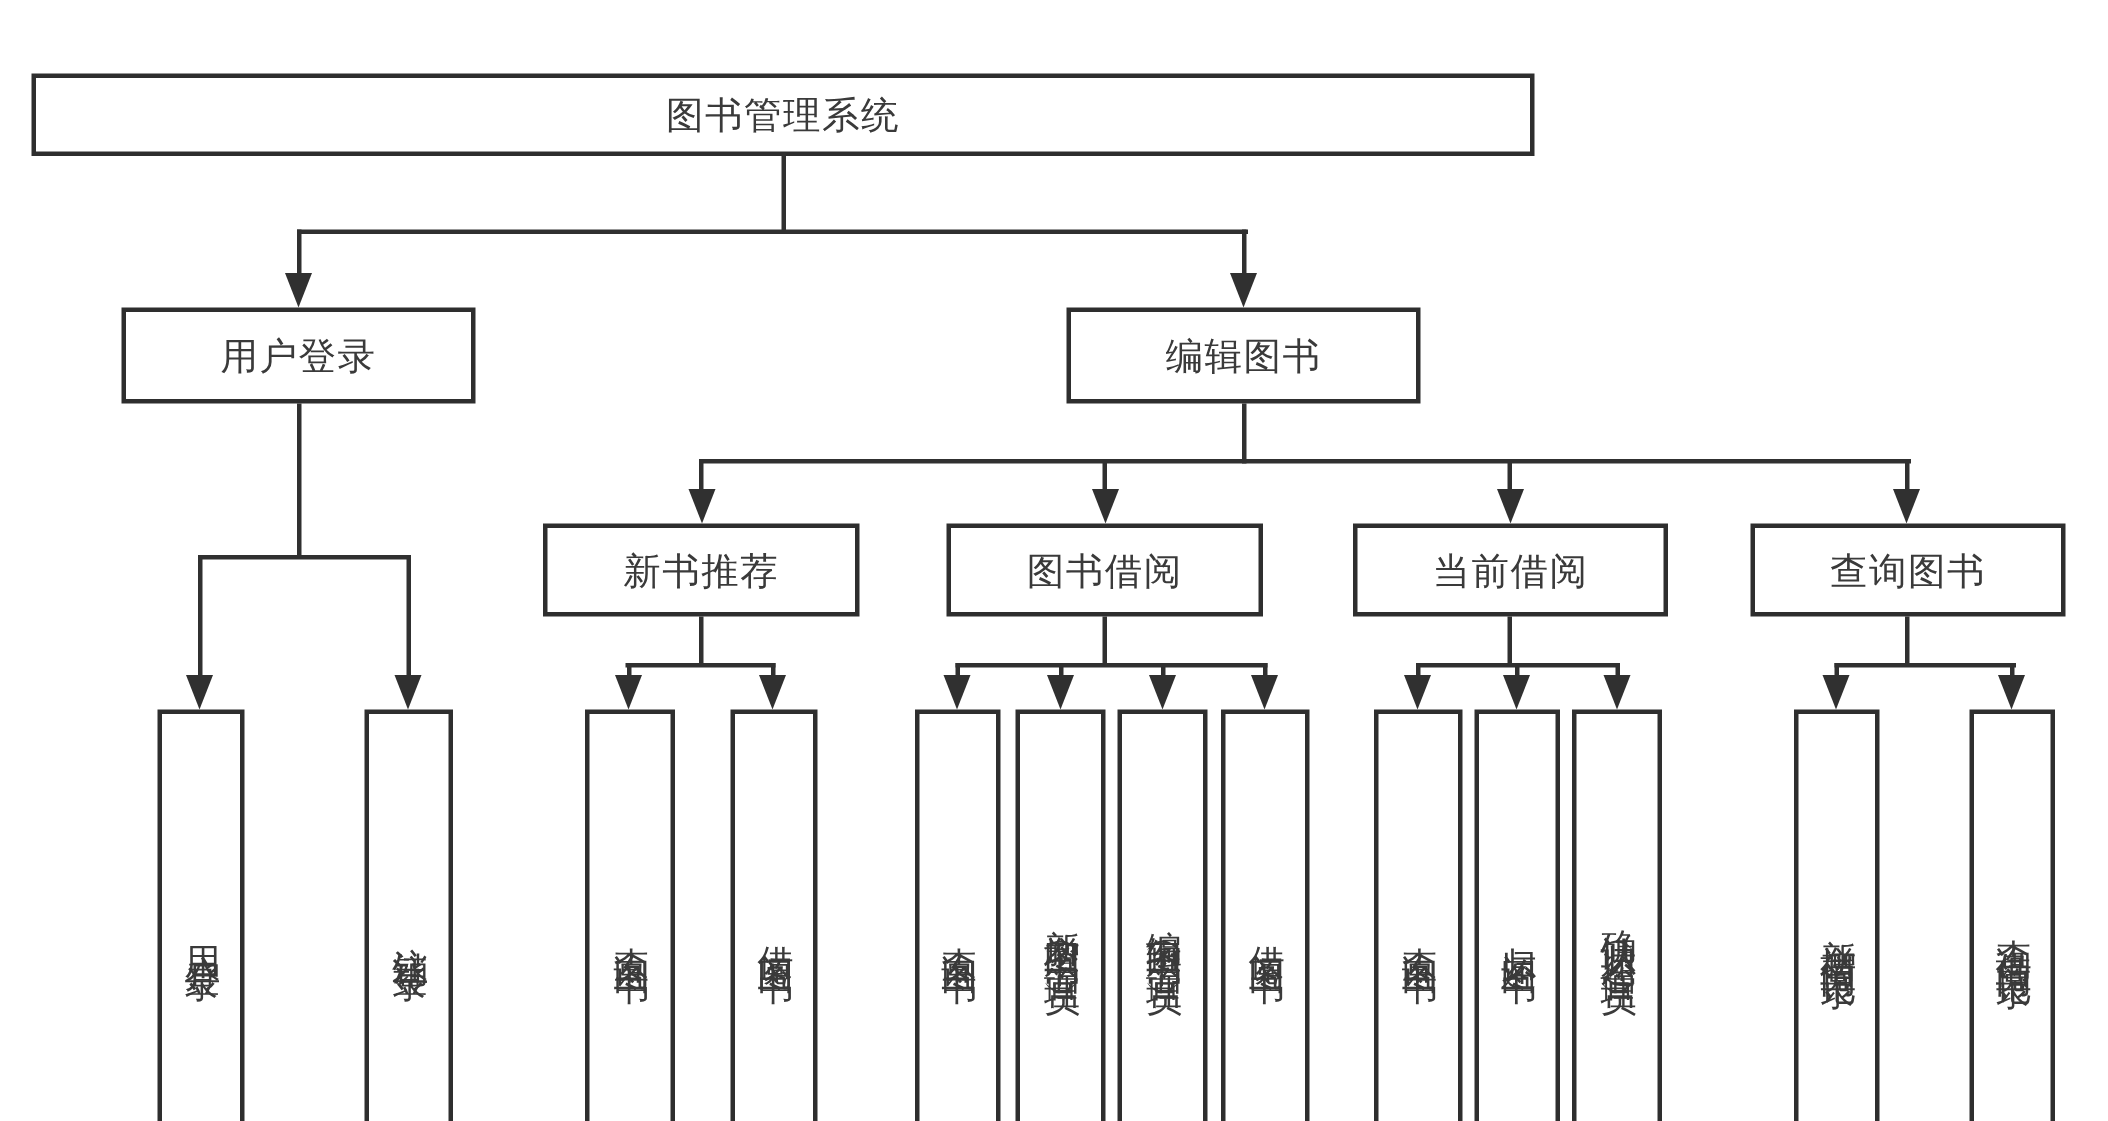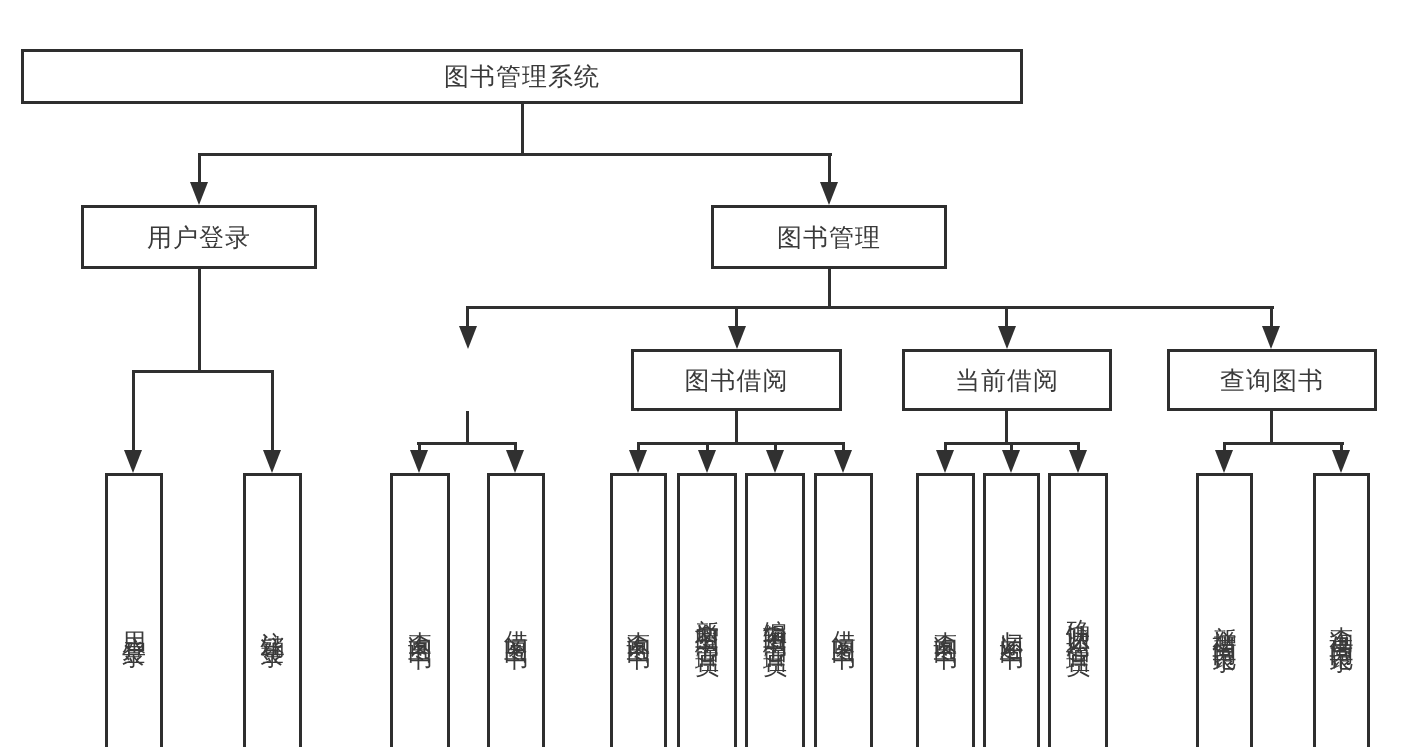--- a/index.html
+++ b/index.html
@@ -36,23 +36,26 @@
 
   <div class="box hl" style="left:21px;top:13px;width:1002px;height:55px">
     <span>图书管理系统</span>
   </div>
 
   <div class="box hl" style="left:81px;top:169px;width:236px;height:64px">
     <span>用户登录</span>
   </div>
 
   <div class="box hl" style="left:711px;top:169px;width:236px;height:64px">
-    <span>图书管理</span>
+    <span>编辑图书</span>
   </div>
 
+  <div class="box hl" style="left:362px;top:313px;width:211px;height:62px">
+    <span>新书推荐</span>
+  </div>
 
   <div class="box hl" style="left:902px;top:313px;width:210px;height:62px">
     <span>当前借阅</span>
   </div>
 
   <div class="box hl" style="left:631px;top:313px;width:211px;height:62px">
     <span>图书借阅</span>
   </div>
 
   <div class="box hl" style="left:1167px;top:313px;width:210px;height:62px">

